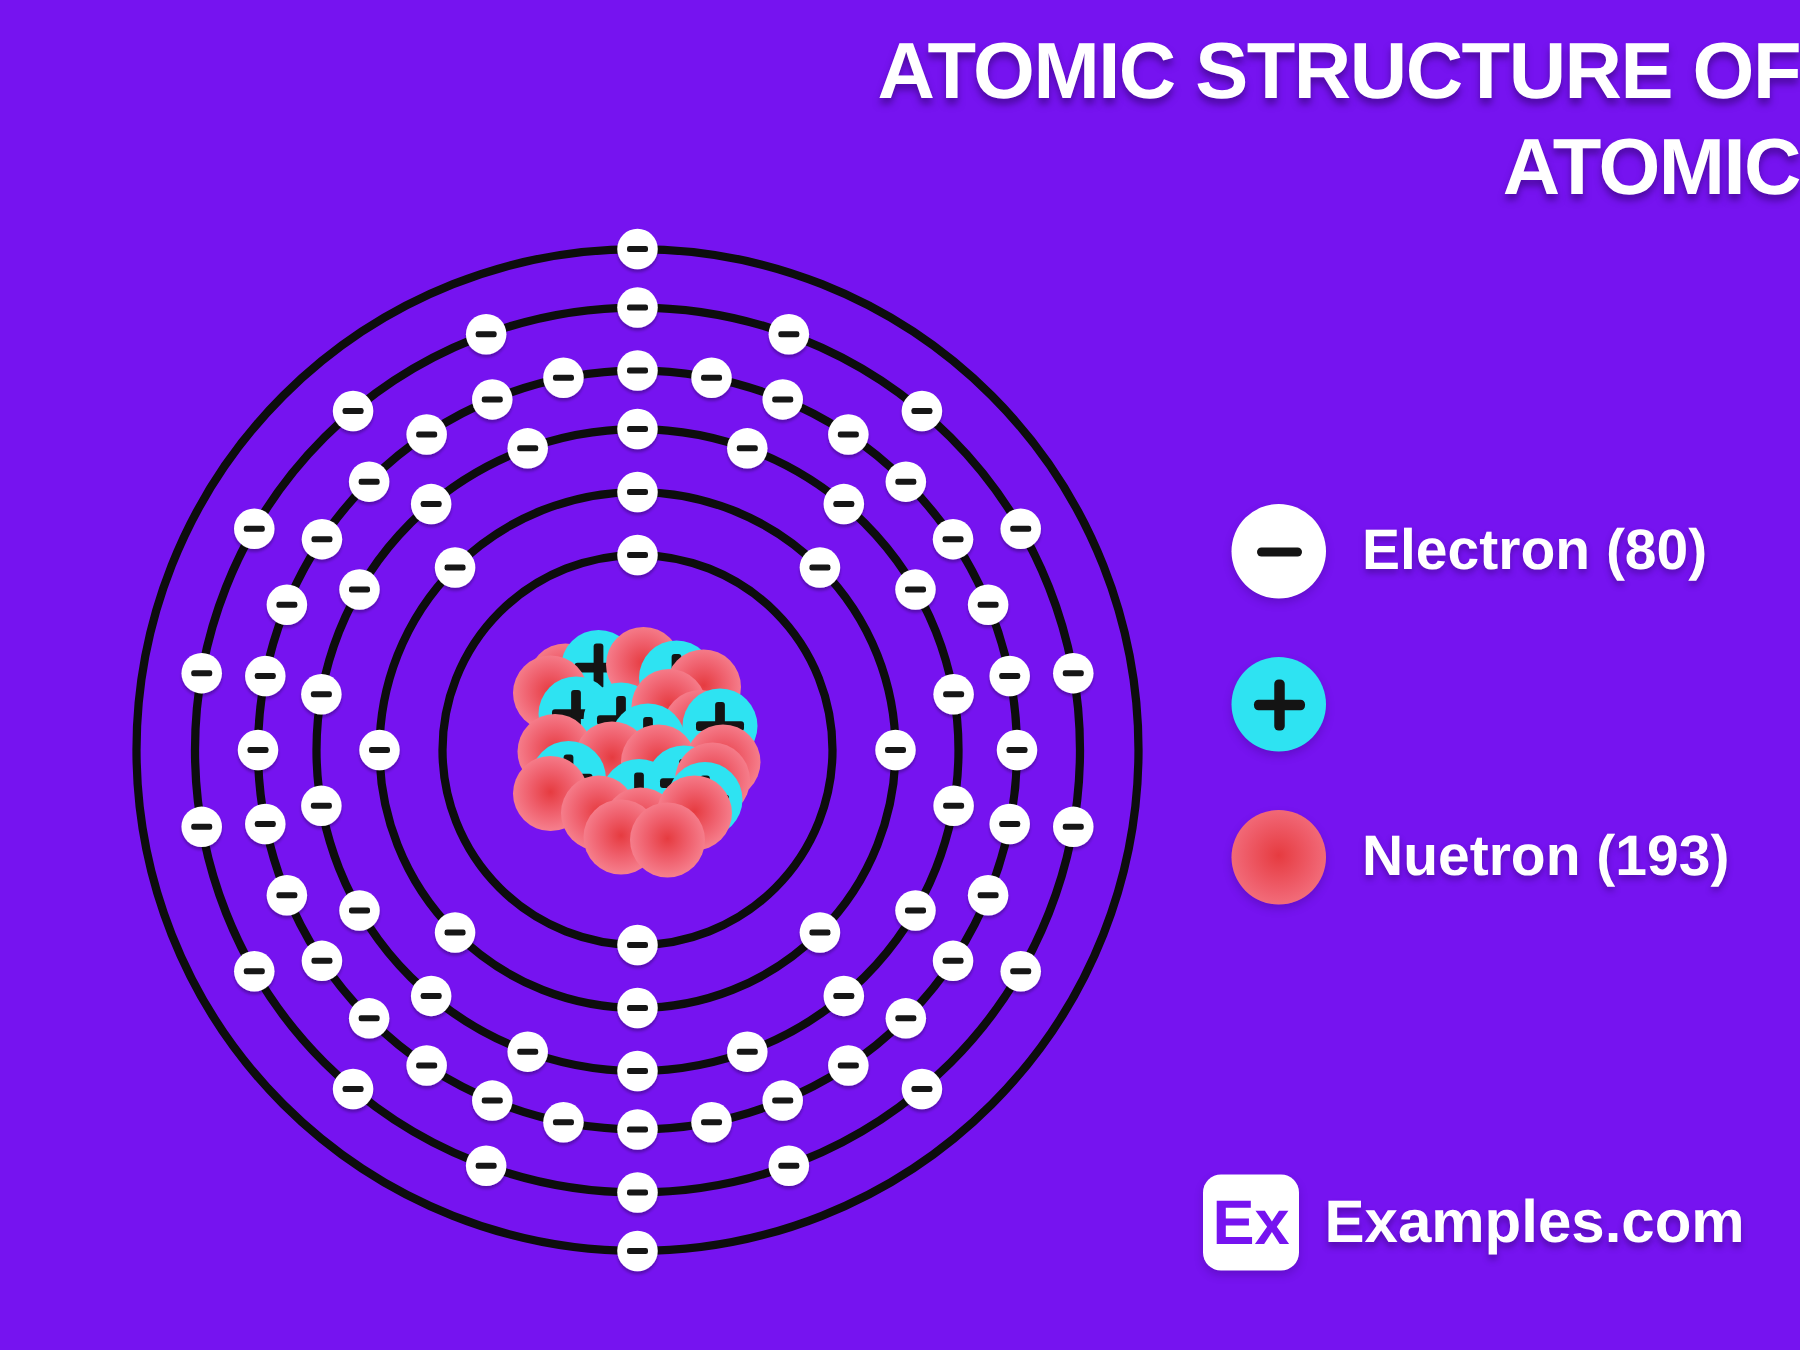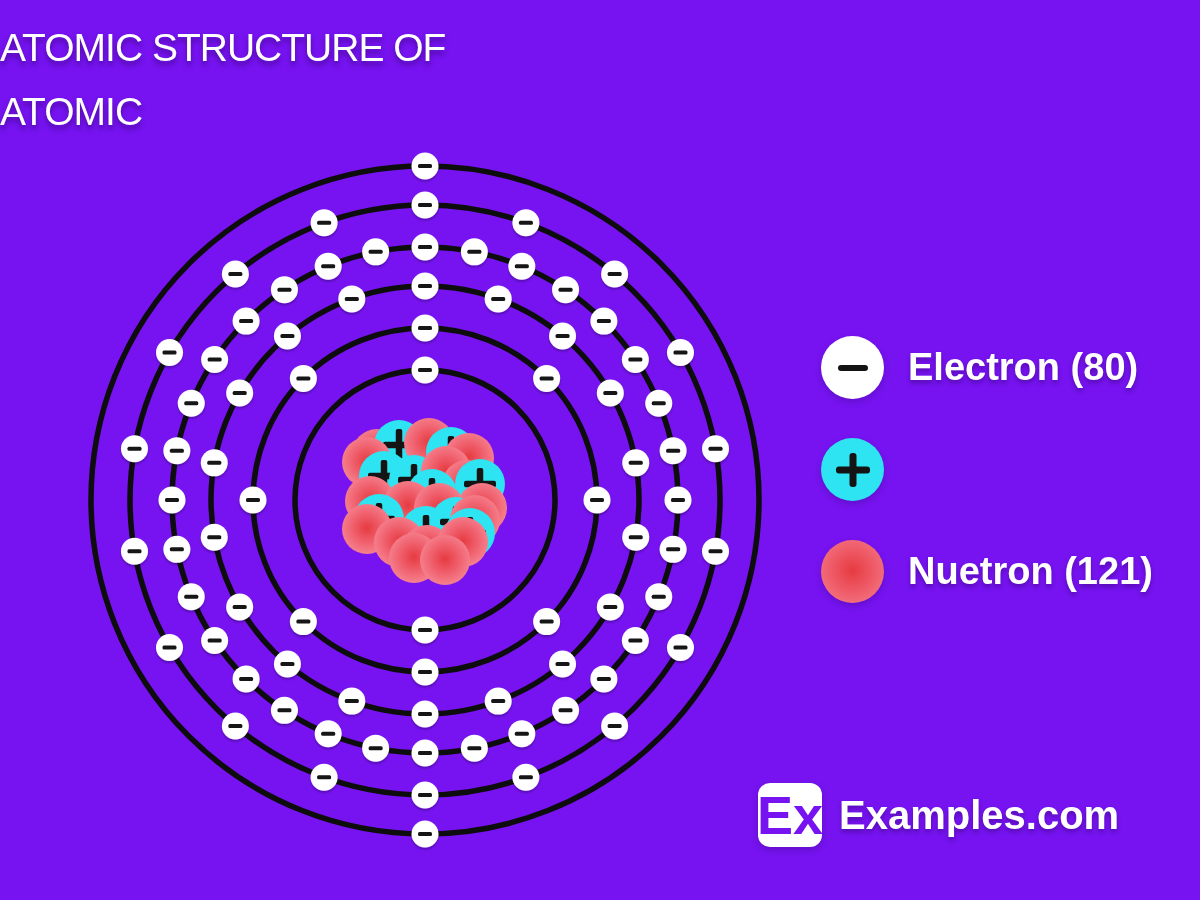--- a/index.html
+++ b/index.html
@@ -3,22 +3,22 @@
 <meta charset="utf-8">
 <style>
   html,body{margin:0;padding:0;background:var(--bg,#7613F0);}
   .stage{
     position:relative;width:1200px;height:900px;overflow:hidden;
     background:var(--bg,#7613F0);
     font-family:"Liberation Sans",sans-serif;
   }
   
   .title{
-    position:absolute;top:16px;left:0;right:0;text-align:left;
-    color:var(--title-text,#fff);font-weight:400;font-size:39px;line-height:64px;
+    position:absolute;top:16px;left:0;right:0;text-align:right;
+    color:var(--title-text,#fff);font-weight:700;font-size:53px;line-height:64px;
     letter-spacing:-1px;
     text-shadow:0 4px 5px rgba(46,4,102,0.55);
   }
   
   #atom-svg{position:absolute;left:0;top:0;}
   
   .legend{
     position:absolute;left:821px;top:336px;
     display:flex;flex-direction:column;gap:39px;
   }
@@ -35,22 +35,23 @@
   .bar-v{width:7px;height:34px;left:50%;top:50%;transform:translate(-50%,-50%);}
   .legend-label{
     color:var(--text,#fff);font-size:38px;font-weight:700;white-space:nowrap;
     text-shadow:0 3px 4px rgba(46,4,102,0.45);
   }
   
   .brand{position:absolute;left:758px;top:783px;display:flex;align-items:center;gap:17px;}
   .badge{
     width:64px;height:64px;border-radius:12px;background:var(--badge-bg,#fff);
     display:flex;align-items:center;justify-content:center;
-    color:var(--badge-text,#7613F0);font-size:54px;font-weight:700;
+    color:var(--badge-text,#7613F0);font-size:42px;font-weight:700;
     box-shadow:0 3px 6px rgba(40,0,90,0.25);
+    margin-left:44px;
   }
   .brand-name{color:var(--logo-text,#fff);font-size:40px;font-weight:700;white-space:nowrap;
     text-shadow:0 3px 4px rgba(46,4,102,0.45);}
 </style>
 </head>
 <body>
 
 <div class="stage">
 
   <div class="title">
@@ -486,21 +487,21 @@
       <span class="legend-label">Electron (80)</span>
     </div>
     <div class="legend-row">
       <span class="chip chip-proton">
         <span class="bar bar-h"></span>
         <span class="bar bar-v"></span>
       </span>
     </div>
     <div class="legend-row">
       <span class="chip chip-neutron"></span>
-      <span class="legend-label">Nuetron (121)</span>
+      <span class="legend-label">Nuetron (193)</span>
     </div>
   </div>
 
   <div class="brand">
     <div class="badge">
       <span>Ex</span>
     </div>
     <div class="brand-name">Examples.com</div>
   </div>
 

